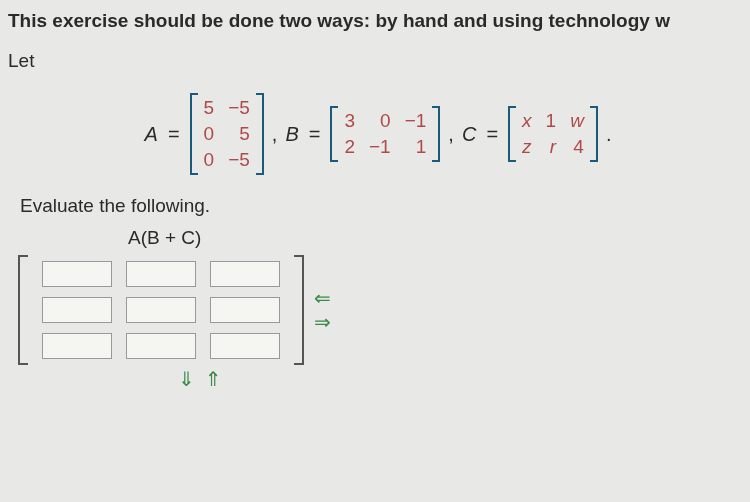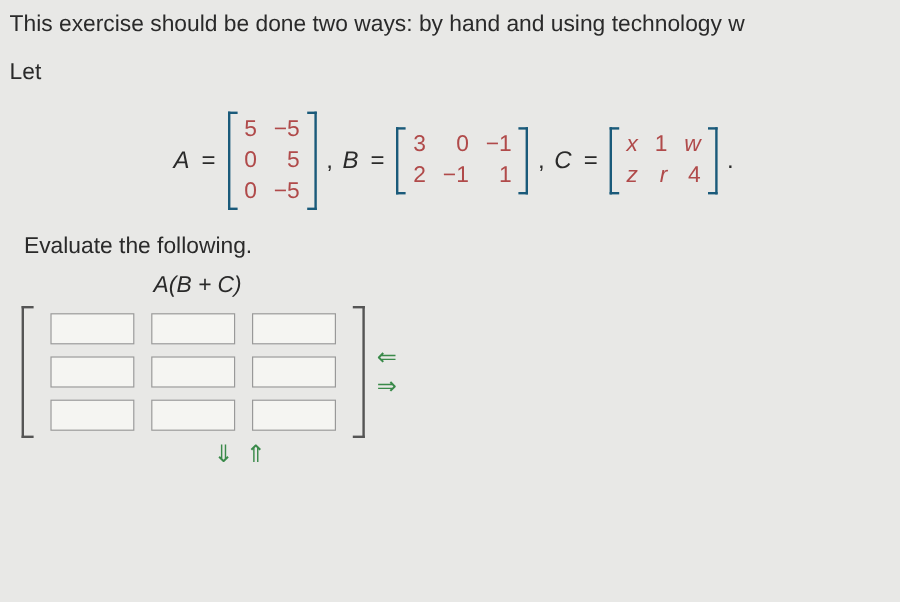--- a/index.html
+++ b/index.html
@@ -6,21 +6,21 @@
   body {
     font-family: Arial, Helvetica, sans-serif;
     background: #e8e8e6;
     color: #2a2a2a;
     font-size: 19px;
     padding: 10px 0 0 8px;
     width: 750px;
     height: 502px;
     overflow: hidden;
   }
-  .instruction { margin-bottom: 18px; white-space: nowrap; }
+  .instruction { margin-bottom: 18px; white-space: nowrap; font-weight: bold; }
   .let-label { margin-bottom: 21px; }
   .matrix-defs {
     display: flex;
     align-items: center;
     justify-content: center;
     gap: 6px;
     margin: 10px 0 20px 0;
     font-size: 20px;
   }
   .mname { font-style: italic; }
@@ -47,21 +47,20 @@
     column-gap: 14px;
     row-gap: 4px;
     text-align: right;
   }
   .mgrid.c2 { grid-template-columns: repeat(2, auto); }
   .mgrid.c3 { grid-template-columns: repeat(3, auto); }
   .mgrid .var { font-style: italic; }
 
   .eval-label { margin: 8px 0 10px 12px; }
   .expr-label {
-    font-style: italic;
     margin-left: 120px;
     margin-bottom: 6px;
   }
 
   .answer-area {
     display: flex;
     align-items: center;
     gap: 10px;
     margin-left: 10px;
   }

